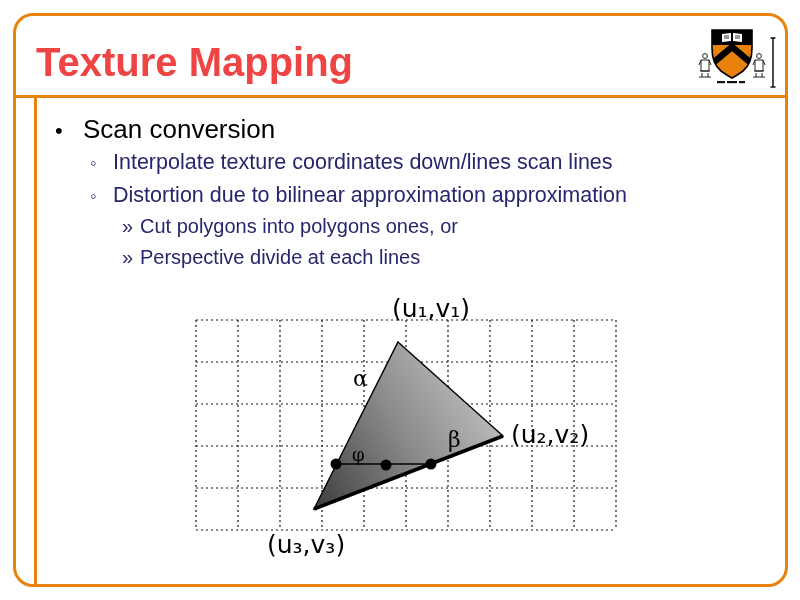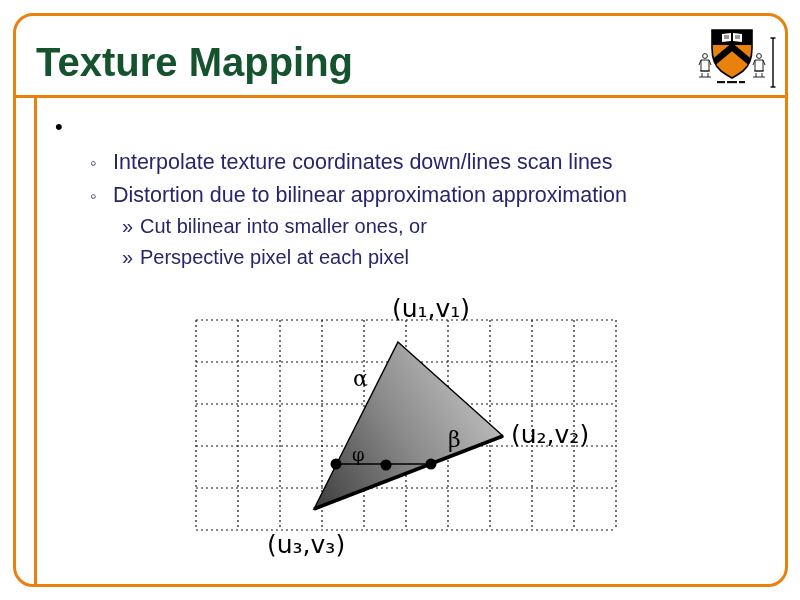--- a/index.html
+++ b/index.html
@@ -10,21 +10,21 @@
   
   .frame{
     position:absolute;left:13px;top:13px;width:769px;height:568px;
     border:3px solid #E8820C;border-radius:20px;background:#ffffff;
   }
   .title-sep{position:absolute;left:13px;top:95px;width:775px;height:3px;background:#E8820C;}
   .inner-vline{position:absolute;left:34px;top:97px;width:3px;height:489px;background:#E8820C;}
   
   .slide-title{
     position:absolute;left:36px;top:40px;margin:0;
-    font-size:40px;font-weight:bold;color:#14532d;line-height:1.1;
+    font-size:40px;font-weight:bold;color:#ef4444;line-height:1.1;
   }
   
   .bullet-line{position:absolute;display:flex;align-items:baseline;white-space:nowrap;}
   .b1{left:55px;top:114px;font-size:26px;color:#000;}
   .b1 .marker{width:28px;font-size:22px;}
   .b2{left:90px;font-size:21.5px;color:#26266C;}
   .b2 .marker{width:23px;font-size:18px;}
   .b2a{top:150px;} .b2b{top:183px;}
   .b3{left:122px;font-size:20px;color:#26266C;}
   .b3 .marker{width:18px;}
@@ -94,38 +94,39 @@
 
   <g stroke="#000" stroke-width="1.4">
     <line x1="80" y1="12" x2="80" y2="61"></line>
     <line x1="77.5" y1="12" x2="82.5" y2="12"></line>
     <line x1="77.5" y1="61" x2="82.5" y2="61"></line>
   </g>
 </svg>
 
 <div class="bullet-line b1">
   <span class="marker">•</span>
+  <span>Scan conversion</span>
 </div>
 
 <div class="bullet-line b2 b2a">
   <span class="marker">◦</span>
   <span>Interpolate texture coordinates down/lines scan lines</span>
 </div>
 <div class="bullet-line b2 b2b">
   <span class="marker">◦</span>
   <span>Distortion due to bilinear approximation approximation</span>
 </div>
 
 <div class="bullet-line b3 b3a">
   <span class="marker">»</span>
-  <span>Cut bilinear into smaller ones, or</span>
+  <span>Cut polygons into polygons ones, or</span>
 </div>
 <div class="bullet-line b3 b3b">
   <span class="marker">»</span>
-  <span>Perspective pixel at each pixel</span>
+  <span>Perspective divide at each lines</span>
 </div>
 
 <svg class="diagram" width="455" height="294" viewBox="185 283 455 294">
   <defs>
     <linearGradient id="triGrad" gradientUnits="userSpaceOnUse" x1="314" y1="509" x2="508" y2="388">
       <stop offset="0" stop-color="#3d3d3d"></stop>
       <stop offset="0.5" stop-color="#8a8a8a"></stop>
       <stop offset="1" stop-color="#c8c8c8"></stop>
     </linearGradient>
   </defs>

